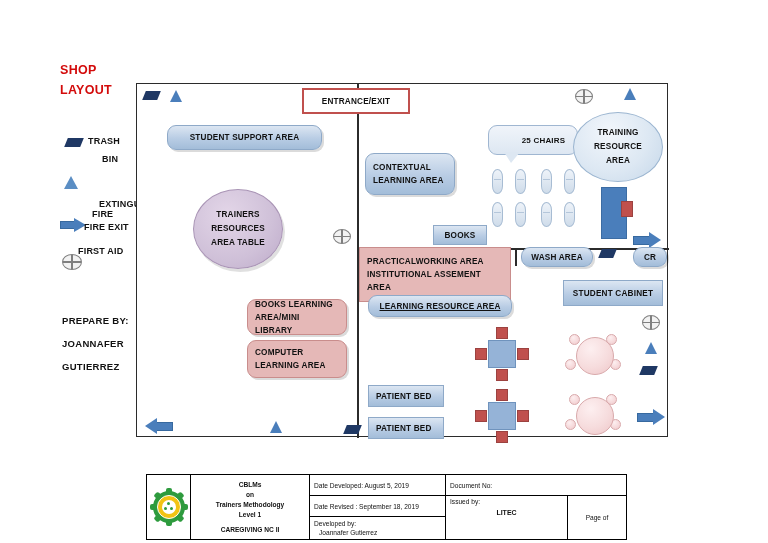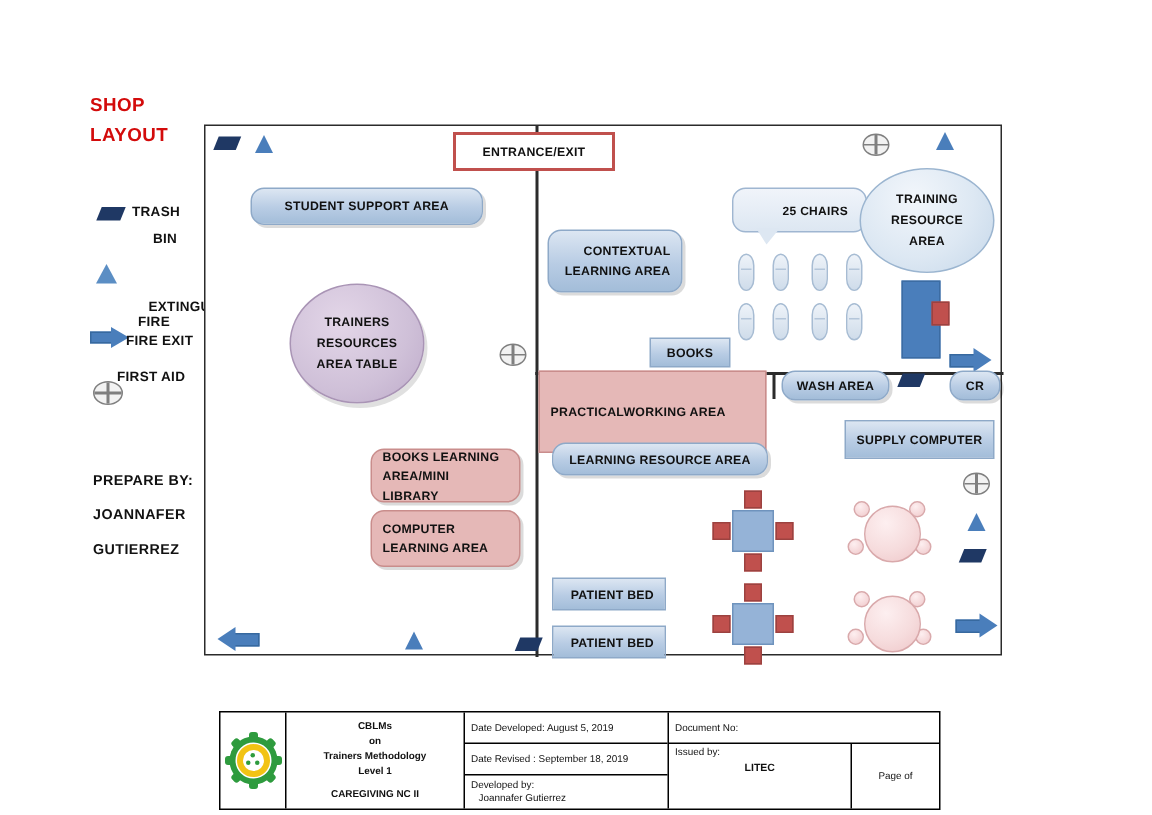--- a/index.html
+++ b/index.html
@@ -49,21 +49,20 @@
   
   .rbox{
     position:absolute;box-sizing:border-box;
     display:flex;flex-direction:column;justify-content:center;
     font-size:8.2px;font-weight:bold;letter-spacing:.2px;line-height:13px;
     padding:3px 7px;color:#111;
   }
   .bluegrad{
     background:linear-gradient(to bottom,#dce6f2 0%,#b8cce4 55%,#a3bdd9 100%);
     border:1px solid #8ea9c8;
-    text-align:right;
   }
   .pink{background:#e5b8b7;border:1px solid #c98d8c;}
   .cyan{background:#cfe7ec;border:1px solid #a9cdd6;border-radius:12px;
         box-shadow:2px 2px 0 rgba(0,0,0,.12);}
   .rounded{border-radius:9px;box-shadow:2px 2px 0 rgba(0,0,0,.14);}
   .center{text-align:center;align-items:center;}
 
   
   #entrance{
     position:absolute;left:302px;top:88px;width:108px;height:26px;
@@ -272,37 +271,38 @@
   <div style="position:absolute;left:464px;top:103px;width:26px;height:52px;background:#4a7ebb;border:1px solid #3c6ca3;box-sizing:border-box;"></div>
   <div style="position:absolute;left:484px;top:117px;width:12px;height:16px;background:#c0504d;border:1px solid #9c4240;box-sizing:border-box;"></div>
 
   <div class="m-exit" style="left:496px;top:148px;">
     <span style="position:absolute;left:0;top:4px;width:18px;height:9px;background:#4a7ebb;border:1px solid #37699f;box-sizing:border-box;"></span>
     <span style="position:absolute;left:16px;top:0;width:0;height:0;border-top:8px solid transparent;border-bottom:8px solid transparent;border-left:12px solid #4a7ebb;"></span>
   </div>
 
   <div class="rbox pink" style="left:222px;top:163px;width:152px;height:55px;">
     <span>PRACTICALWORKING AREA</span>
+    <span>INSTITUTIONAL ASSEMENT AREA</span>
   </div>
 
   <div class="rbox bluegrad rounded center" style="left:384px;top:163px;width:72px;height:20px;">
     <span>WASH AREA</span>
   </div>
 
   <div class="m-trash" style="left:463px;top:165px;"></div>
 
   <div class="rbox bluegrad rounded center" style="left:496px;top:163px;width:34px;height:20px;">
     <span>CR</span>
   </div>
 
   <div class="rbox bluegrad center" style="left:426px;top:196px;width:100px;height:26px;">
-    <span>SUPPLY COMPUTER</span>
-  </div>
-
-  <div class="rbox bluegrad rounded center" style="left:231px;top:211px;width:144px;height:22px;">
+    <span>STUDENT CABINET</span>
+  </div>
+
+  <div class="rbox bluegrad rounded center" style="left:231px;top:211px;width:144px;height:22px;text-decoration:underline;">
     <span>LEARNING RESOURCE AREA</span>
   </div>
 
   <div class="rbox pink rounded" style="left:110px;top:215px;width:100px;height:36px;">
     <span>BOOKS LEARNING</span>
     <span>AREA/MINI LIBRARY</span>
   </div>
 
   <div class="rbox pink rounded" style="left:110px;top:256px;width:100px;height:38px;">
     <span>COMPUTER</span>

